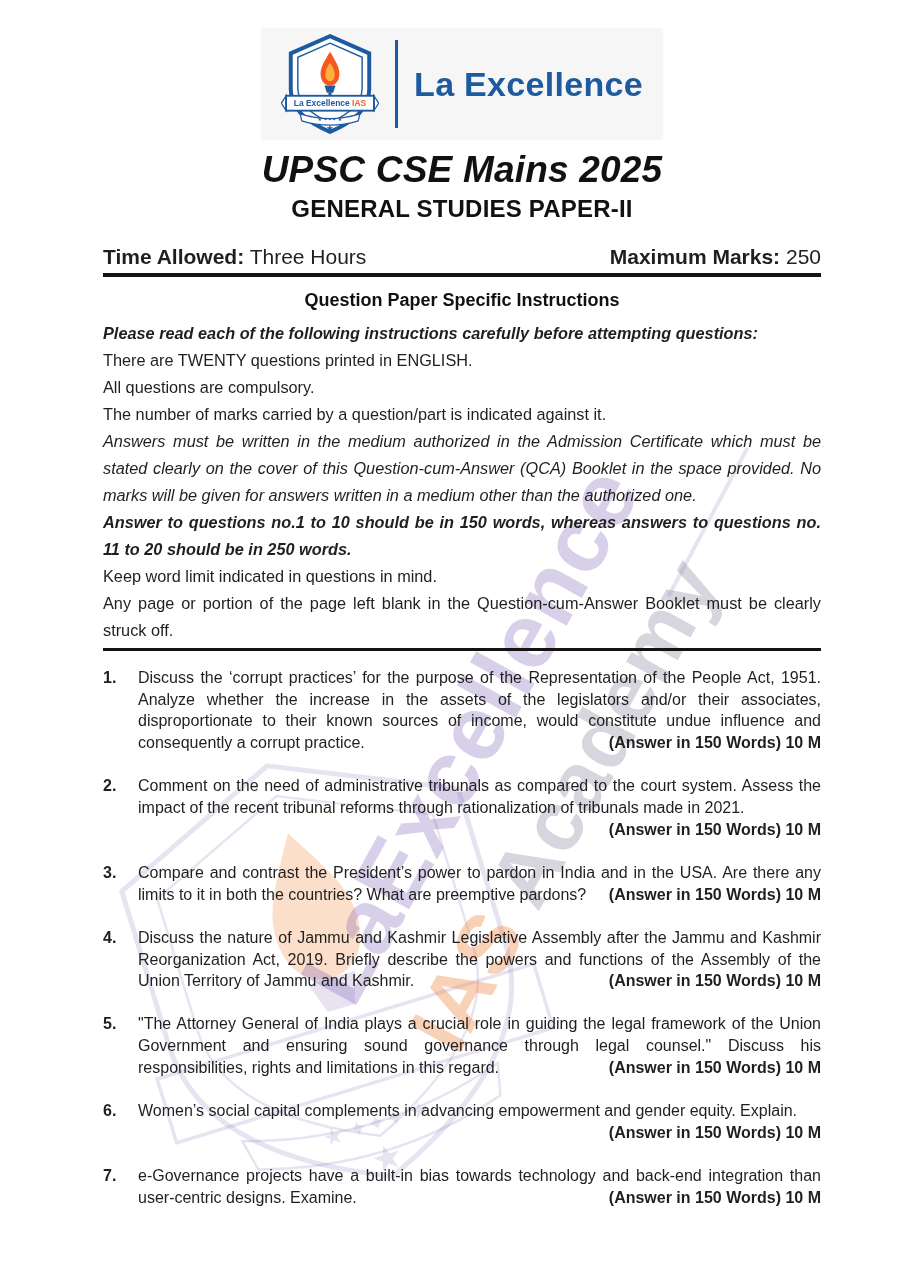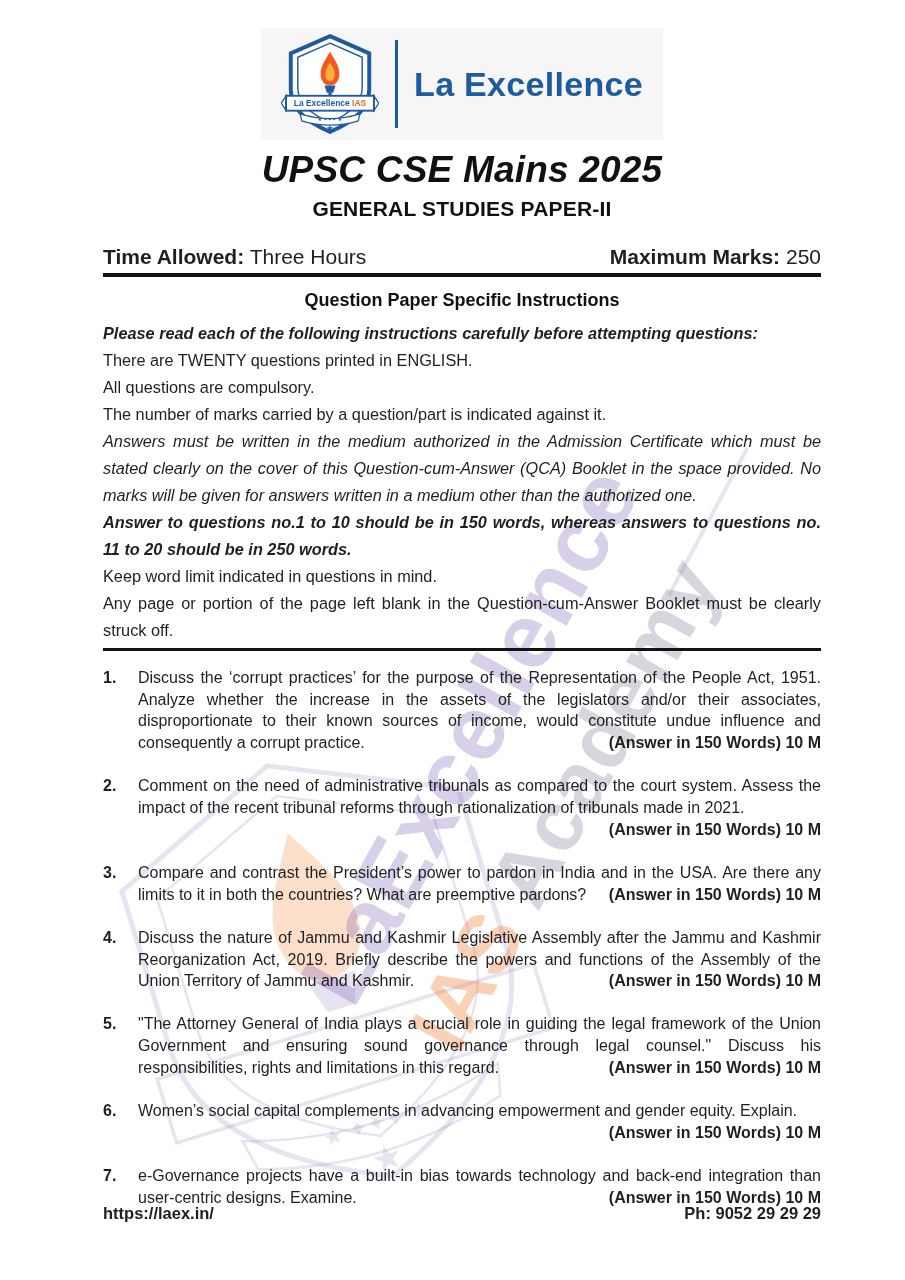--- a/index.html
+++ b/index.html
@@ -32,21 +32,21 @@
   .logo-band{display:flex;justify-content:center;margin:0;padding-top:28px;}
   .logo-box{background:#f6f6f6;display:flex;align-items:center;gap:16px;padding:4px 20px;height:112px;box-sizing:border-box;}
   .logo-shield{width:98px;height:102px;flex:none;}
   .logo-divider{width:3px;height:88px;background:var(--brand-blue);flex:none;}
   .wordmark{display:flex;flex-direction:column;justify-content:center;line-height:1.12;}
   .wordmark .wm1{font-size:34px;font-weight:700;color:var(--brand-blue);letter-spacing:.3px;}
   .wordmark .wm2{font-size:22px;font-weight:600;color:var(--brand-blue);letter-spacing:.5px;margin-top:2px;}
   .wordmark .wm2 .ias{color:var(--brand-orange);font-weight:800;margin:0 4px 0 6px;}
   .wordmark .wm2 .acad{margin-right:6px;}
   h1{margin:10px 0 0;text-align:center;font-size:37px;line-height:40px;font-weight:800;letter-spacing:.2px;color:#111;font-style:italic;}
-  h2{margin:2px 0 0;text-align:center;font-size:21px;line-height:34px;font-weight:800;letter-spacing:.2px;color:#111;}
+  h2{margin:2px 0 0;text-align:center;font-size:24px;line-height:34px;font-weight:800;letter-spacing:.2px;color:#111;}
   .meta{display:flex;justify-content:space-between;margin-top:20px;font-size:21px;line-height:22px;}
   .meta b{font-weight:700;}
   .rule{width:100%;}
   .rule-4{border-bottom:4px solid #131313;margin-top:5px;}
   .rule-3{border-bottom:3px solid #131313;margin-top:4px;}
   .instr-head{text-align:center;font-weight:700;font-size:18px;margin:13px 0 9px;color:#111;}
   .instr p{margin:0;font-size:16.3px;line-height:27px;}
   .instr p.it{font-style:italic;}
   .instr p.bd{font-weight:700;}
   .instr p.just{text-align:justify;}
@@ -162,17 +162,13 @@
           <div class="qnum">6.</div>
           <div class="qbody"><span>Women’s social capital complements in advancing empowerment and gender equity. Explain. </span><span class="qmarks">(Answer in 150 Words) 10 M</span></div>
         </div>
         <div class="question">
           <div class="qnum">7.</div>
           <div class="qbody"><span>e-Governance projects have a built-in bias towards technology and back-end integration than user-centric designs. Examine. </span><span class="qmarks">(Answer in 150 Words) 10 M</span></div>
         </div>
       </div>
   </div>
 
-  <footer class="footer">
-    <div>https://laex.in/</div>
-    <div>Ph: 9052 29 29 29</div>
-  </footer>
 </div>
 
 </body></html>

